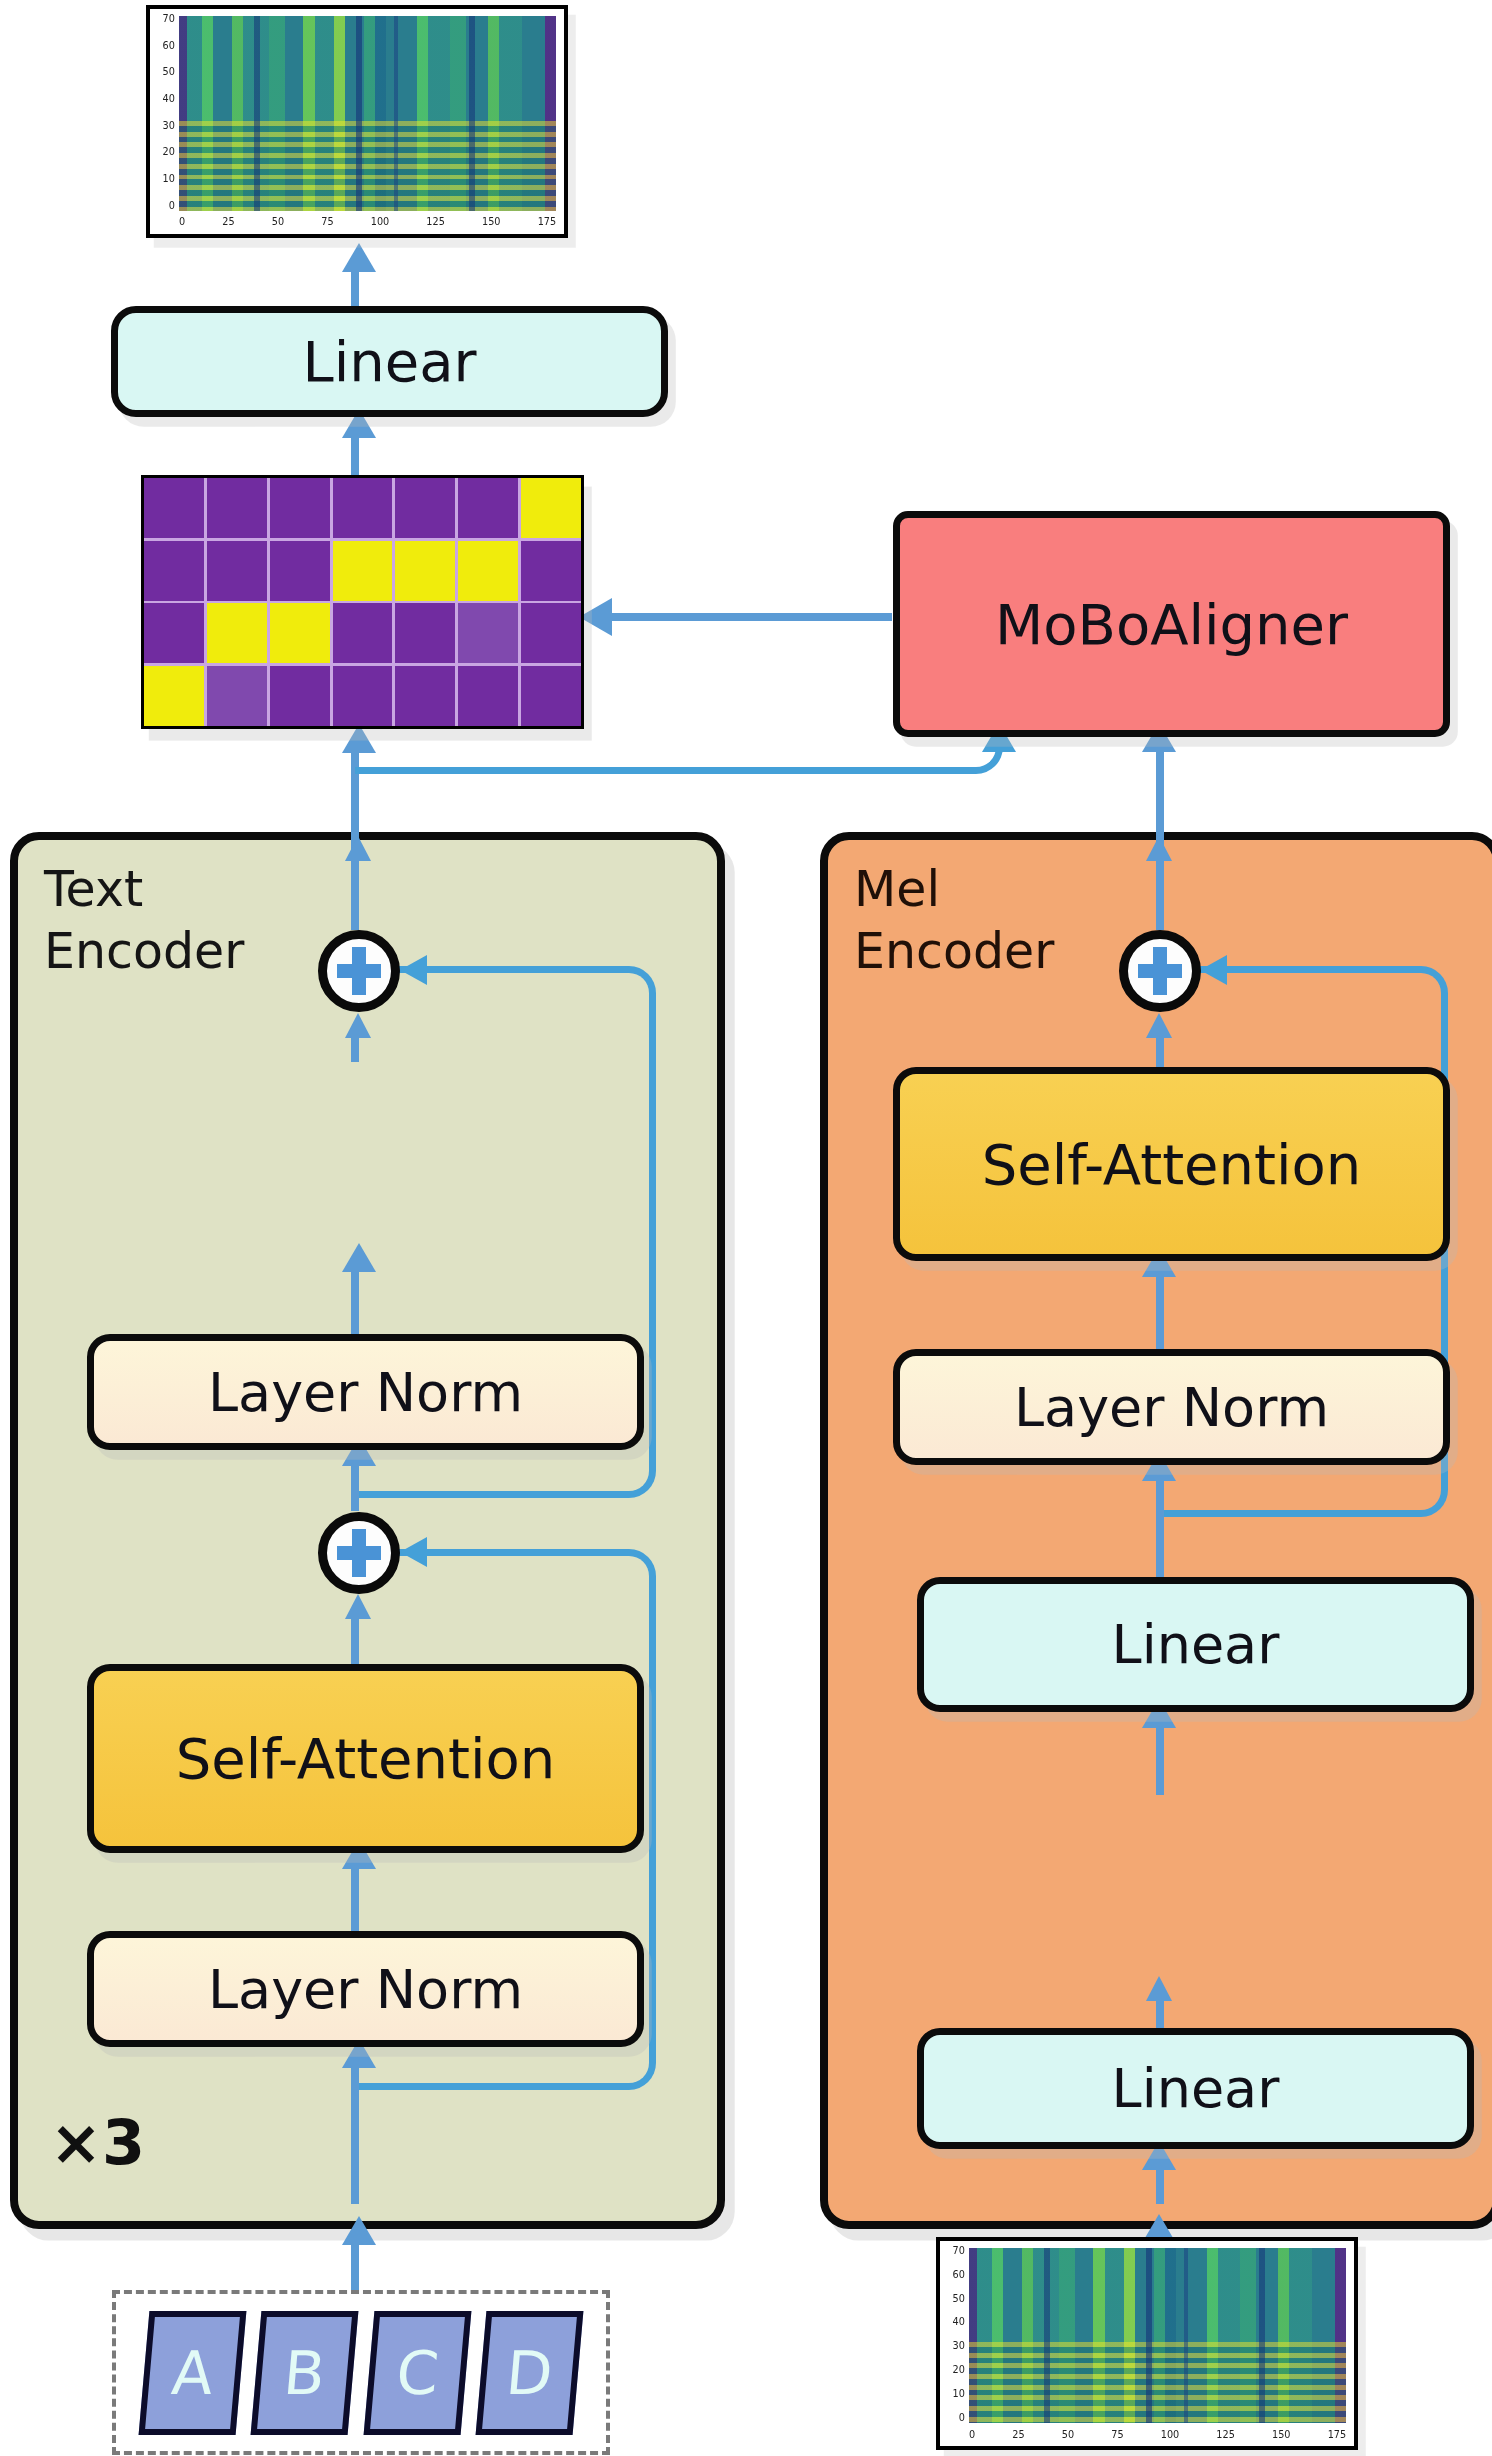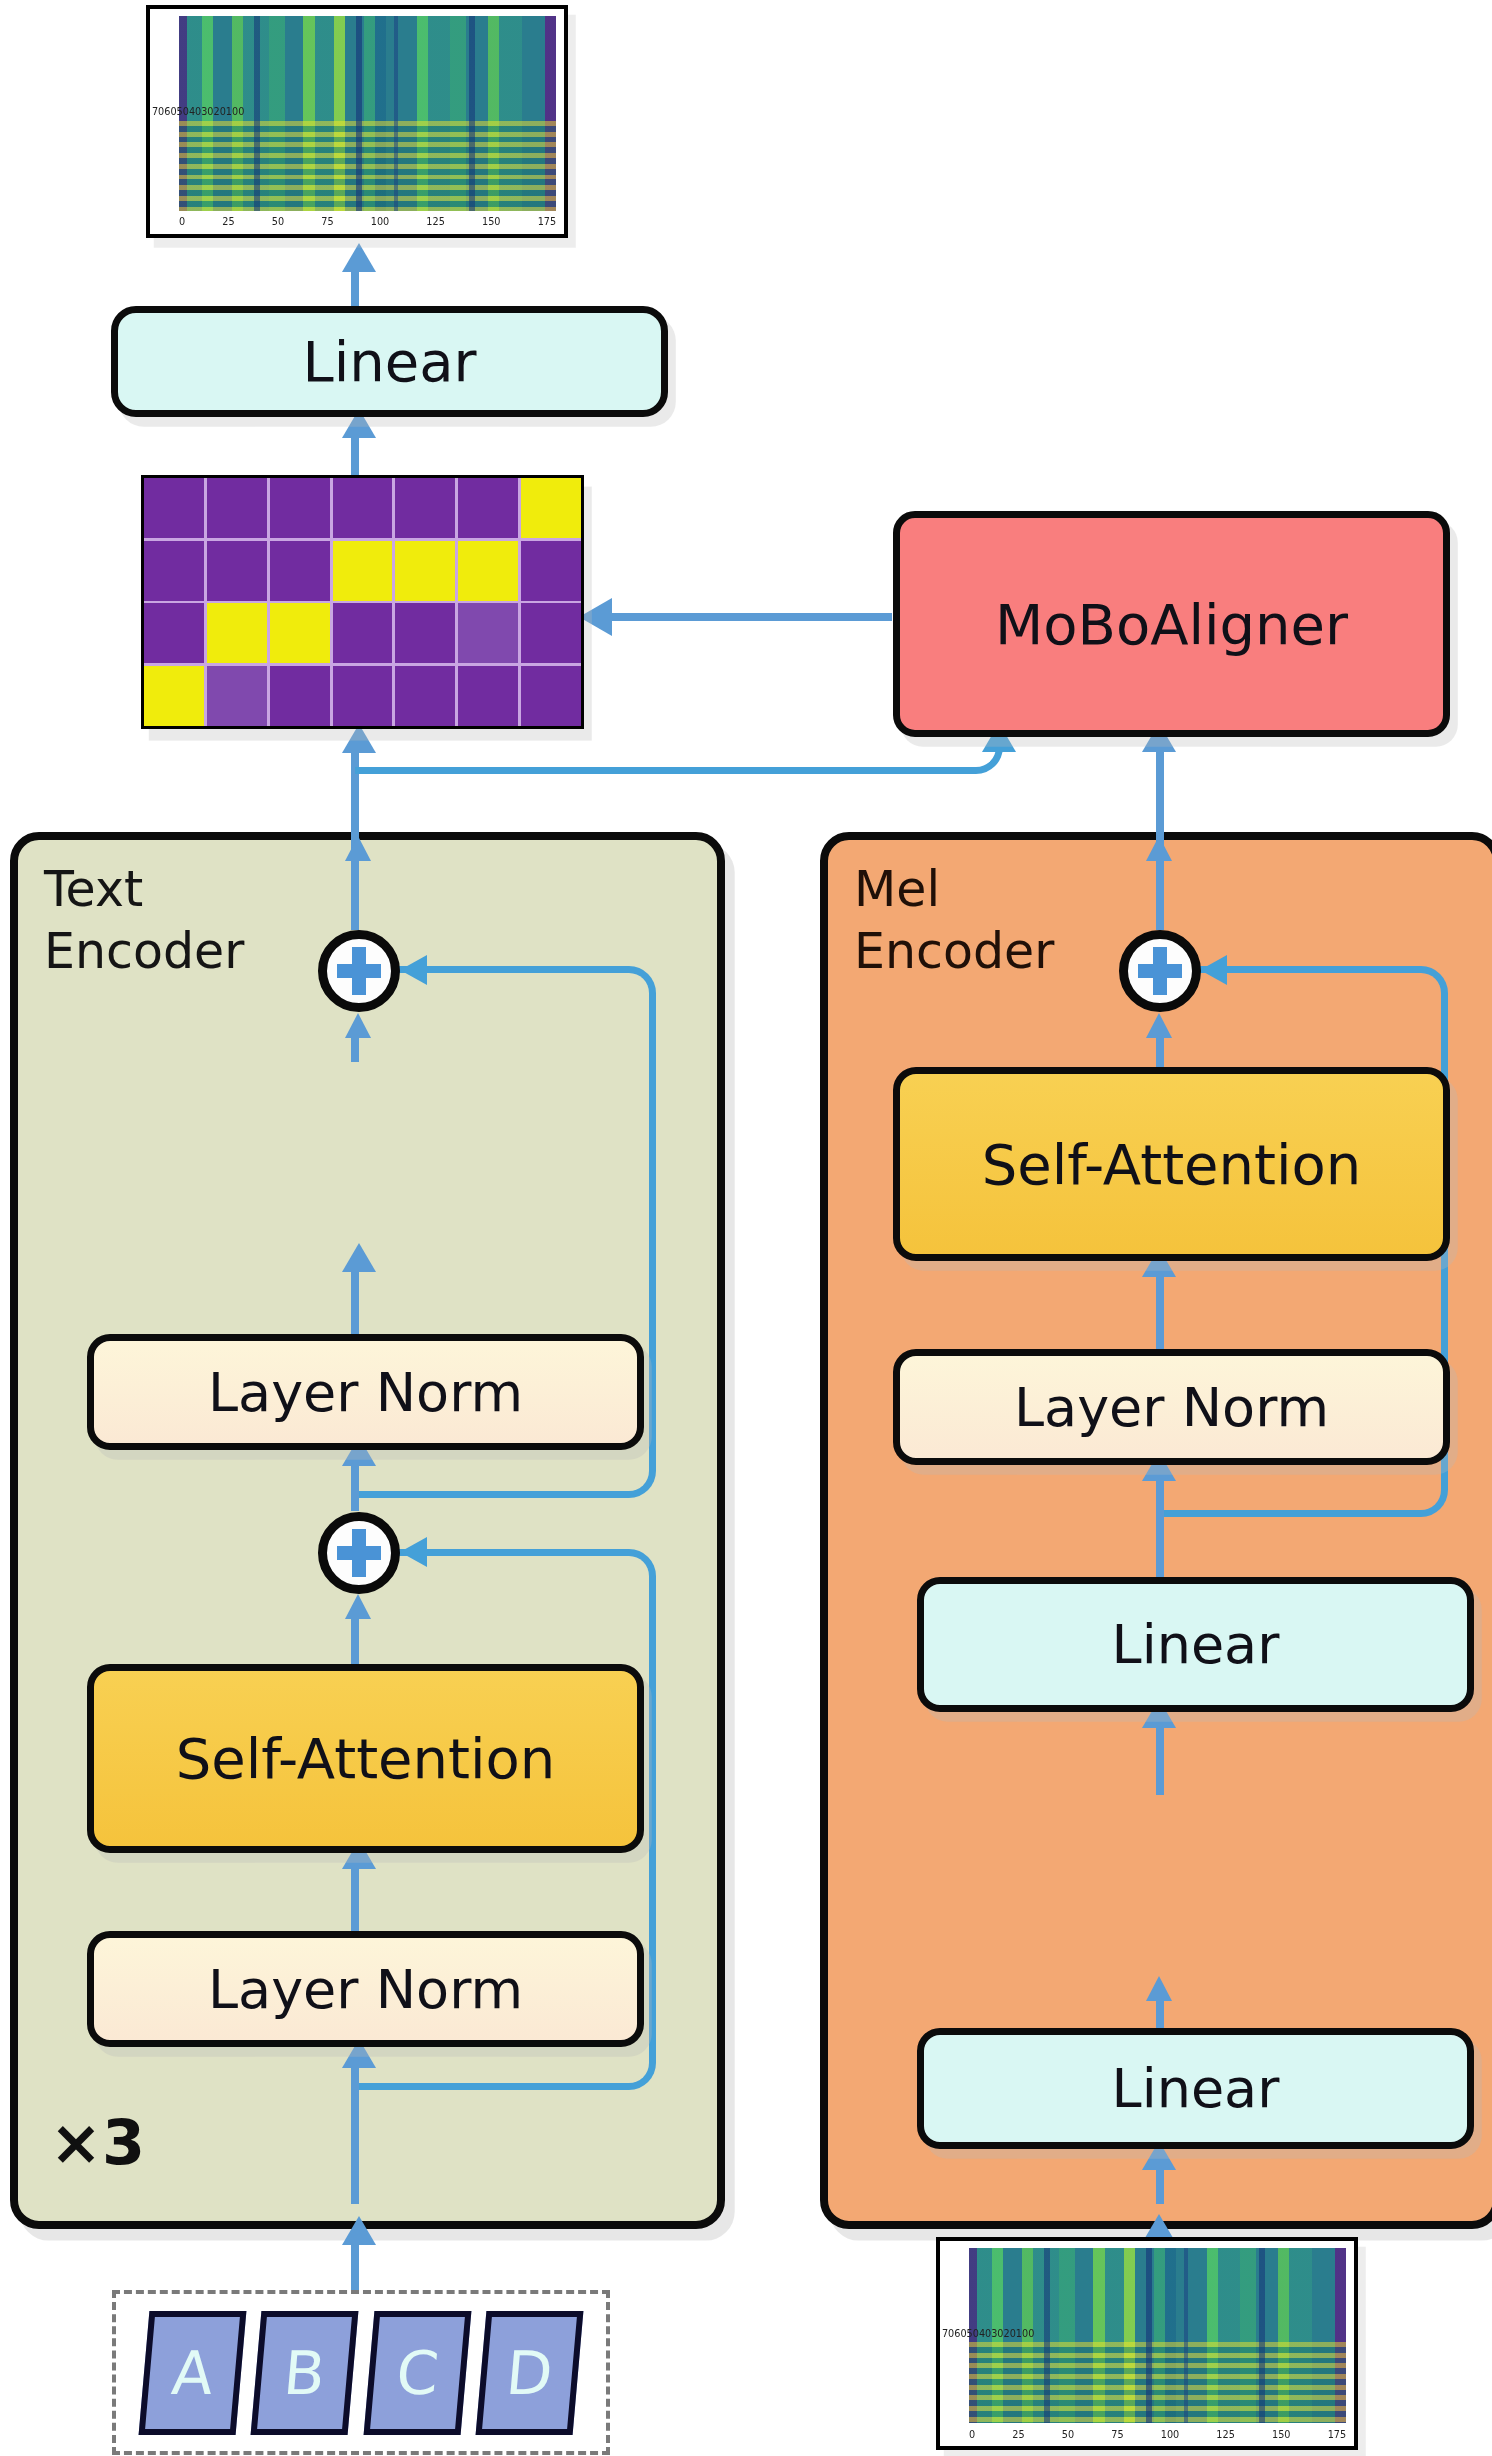--- a/index.html
+++ b/index.html
@@ -70,22 +70,22 @@
     #8bd54a 41% 44%, #2a7d8e 44% 49%, #35a07d 49% 52%, #1f6e8c 52% 55%, #2a7d8e 55% 63%,
     #4fc46a 63% 66%, #2f8f8a 66% 72%, #35a07d 72% 76%, #2a7d8e 76% 82%, #57c05e 82% 85%,
     #2f8f8a 85% 91%, #2a7d8e 91% 97%, #552a86 97% 100%);opacity:.9;}
   .sp-stria{top:auto;height:46%;bottom:0;
     background:repeating-linear-gradient(180deg, rgba(253,231,37,.55) 0 4.9px, rgba(26,110,100,.45) 4.9px 10.7px);
     opacity:.85;}
   .sp-gaps{background:linear-gradient(90deg,
     transparent 0 20%, rgba(20,50,120,.55) 20% 21.5%, transparent 21.5% 47%,
     rgba(20,50,120,.6) 47% 48.5%, transparent 48.5% 57%, rgba(25,60,130,.5) 57% 58%,
     transparent 58% 77%, rgba(20,50,120,.55) 77% 78.5%, transparent 78.5% 100%);}
-  .yticks{position:absolute;left:1.9px;top:3.9px;bottom:23px;width:23px;display:flex;flex-direction:row;
-    justify-content:space-between;align-items:center;font-size:9.7px;color:#222;z-index:1;}
+  .yticks{position:absolute;left:1.9px;top:3.9px;bottom:23px;width:23px;display:flex;flex-direction:column;
+    justify-content:space-between;align-items:flex-end;font-size:9.7px;color:#222;z-index:1;}
   .xticks{position:absolute;left:29px;right:7.8px;bottom:3.9px;height:13.6px;display:flex;
     justify-content:space-between;font-size:9.7px;color:#222;z-index:1;}
   
   .tokens-box{
     position:absolute;border:4.9px dashed #7a7a7a;z-index:3;display:flex;align-items:center;
     justify-content:center;gap:15.5px;background:#fff;
   }
   .token{
     width:97px;height:124px;background:#8DA0DA;border:6.8px solid #0c0c2a;box-sizing:border-box;
     transform:skewX(-5deg);display:flex;align-items:center;justify-content:center;
@@ -160,21 +160,21 @@
       <div class="mat-cell" style="background: rgb(113, 44, 160);"></div>
       <div class="mat-cell yellow" style="background: rgb(240, 236, 12);"></div>
       <div class="mat-cell light"></div>
       <div class="mat-cell" style="background: rgb(113, 44, 160);"></div>
       <div class="mat-cell" style="background: rgb(113, 44, 160);"></div>
       <div class="mat-cell" style="background: rgb(113, 44, 160);"></div>
       <div class="mat-cell" style="background: rgb(113, 44, 160);"></div>
       <div class="mat-cell" style="background: rgb(113, 44, 160);"></div>
     </div>
 
-  <div class="box bg-mobo" style="left:893px;top:511px;width:543px;height:212px;border-radius:22px;flex-direction:column;">
+  <div class="box bg-mobo" style="left:893px;top:511px;width:543px;height:212px;border-radius:15px;flex-direction:column;">
     <span class="mobo-line">MoBoAligner</span>
   </div>
 
   <div class="ah-left lg" style="left:579px;top:598px;"></div>
   <div class="hline" style="left:610px;top:613px;width:282px;"></div>
 
   <div class="ah-up" style="left:342px;top:724px;"></div>
   <div class="vline" style="left:351px;top:749px;height:180px;"></div>
   <div class="cpath" style="left:355px;top:724px;width:648px;height:50px;border-bottom:7.8px solid var(--skip);border-right:7.8px solid var(--skip);border-bottom-right-radius:27px;"></div>
   <div class="ah-up" style="left:982px;top:723px;border-bottom-color:var(--skip);"></div>

